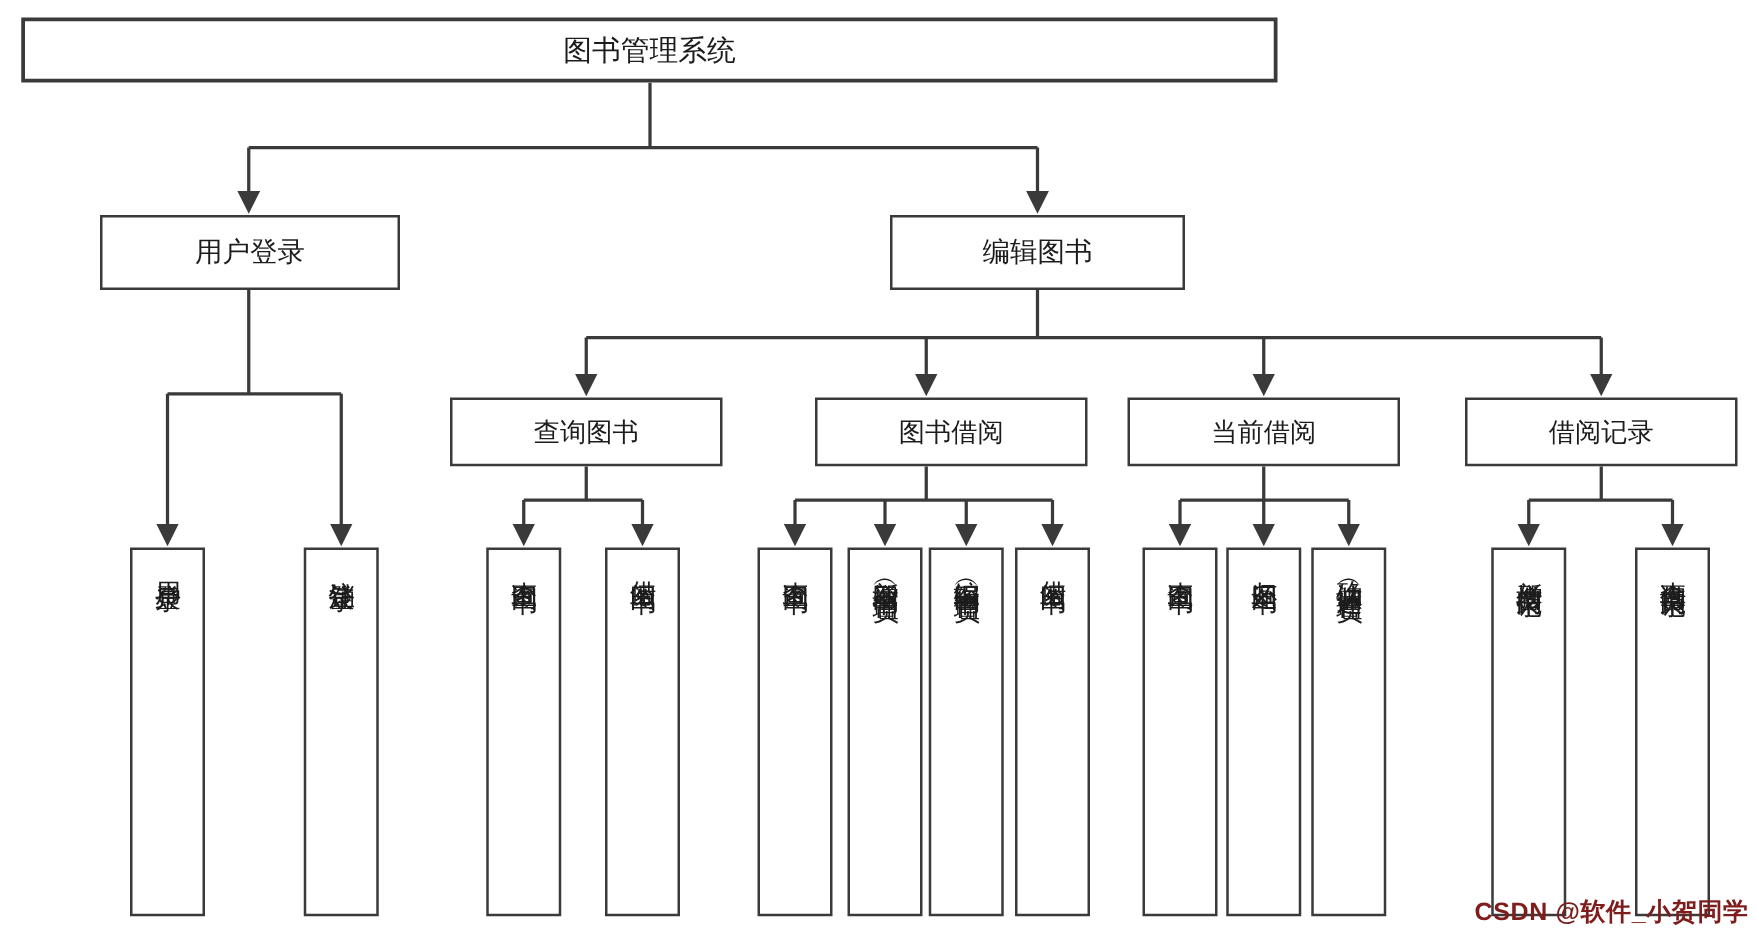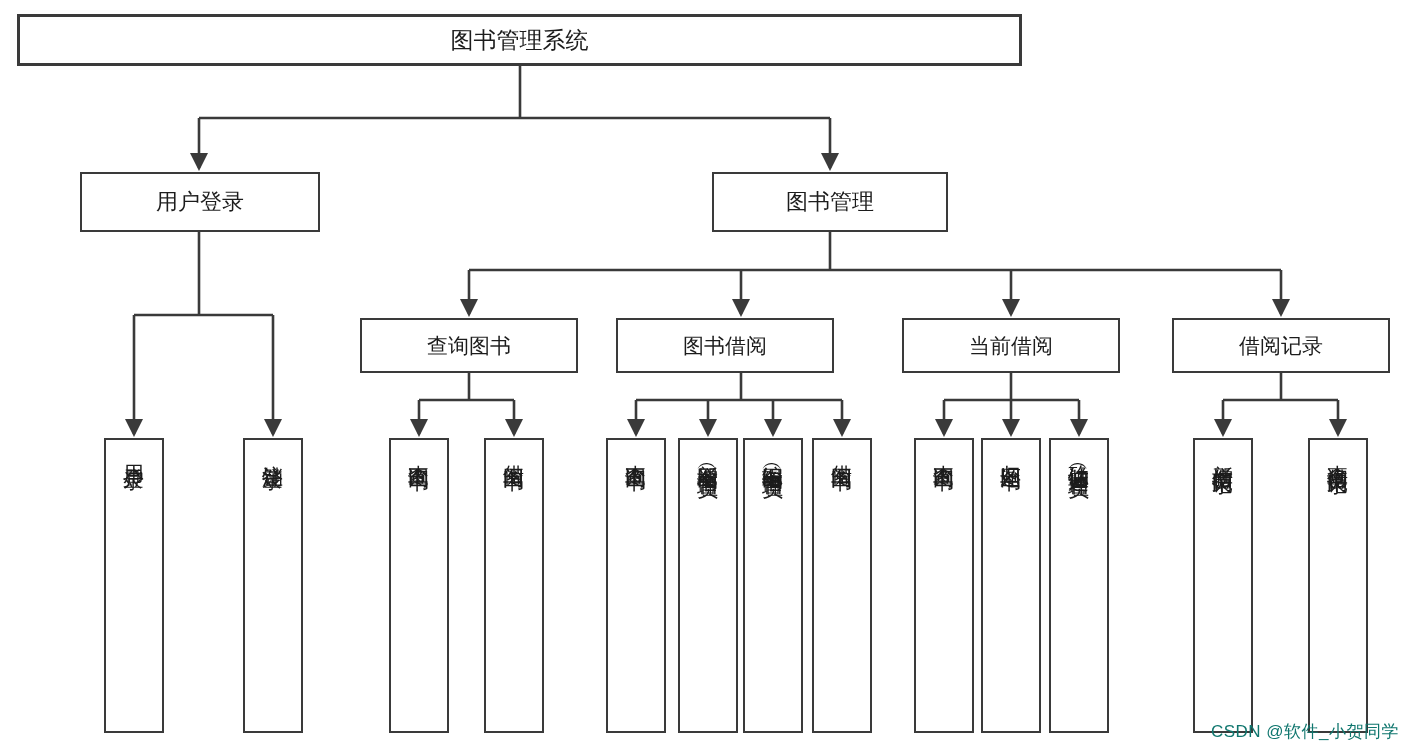--- a/index.html
+++ b/index.html
@@ -55,24 +55,25 @@
     text-orientation: upright;
     letter-spacing: 2px;
     font-size: 21px;
     line-height: 1;
     white-space: nowrap;
   }
   .watermark {
     position: absolute;
     right: 6px;
     bottom: 4px;
-    font-size: 17px;
-    color: #0f766e;
+    font-size: 20px;
+    color: #7f1d1d;
     letter-spacing: 0.5px;
     white-space: nowrap;
+    font-weight: bold;
   }
 </style>
 </head>
 <body>
 
 <div id="canvas">
 
   <svg class="wires" viewBox="0 0 1405 747" xmlns="http://www.w3.org/2000/svg">
     <defs>
       <marker id="arrow" viewBox="0 0 12 12" refX="10" refY="6" markerWidth="7" markerHeight="7" orient="auto-start-reverse">
@@ -128,28 +129,28 @@
 
   <div class="node root" style="left:17px; top:14px; width:1005px; height:52px;">
     <span>图书管理系统</span>
   </div>
 
   <div class="node mid" style="left:80px; top:172px; width:240px; height:60px;">
     <span>用户登录</span>
   </div>
 
   <div class="node mid" style="left:712px; top:172px; width:236px; height:60px;">
-    <span>图书管理</span>
+    <span>编辑图书</span>
   </div>
 
   <div class="node sub" style="left:360px; top:318px; width:218px; height:55px;">
     <span>查询图书</span>
   </div>
 
-  <div class="node sub" style="left:616px; top:318px; width:218px; height:55px;text-align:center;">
+  <div class="node sub" style="left:652px; top:318px; width:218px; height:55px;text-align:center;">
     <span>图书借阅</span>
   </div>
 
   <div class="node sub" style="left:1172px; top:318px; width:218px; height:55px;">
     <span>借阅记录</span>
   </div>
 
   <div class="node sub" style="left:902px; top:318px; width:218px; height:55px;">
     <span>当前借阅</span>
   </div>

